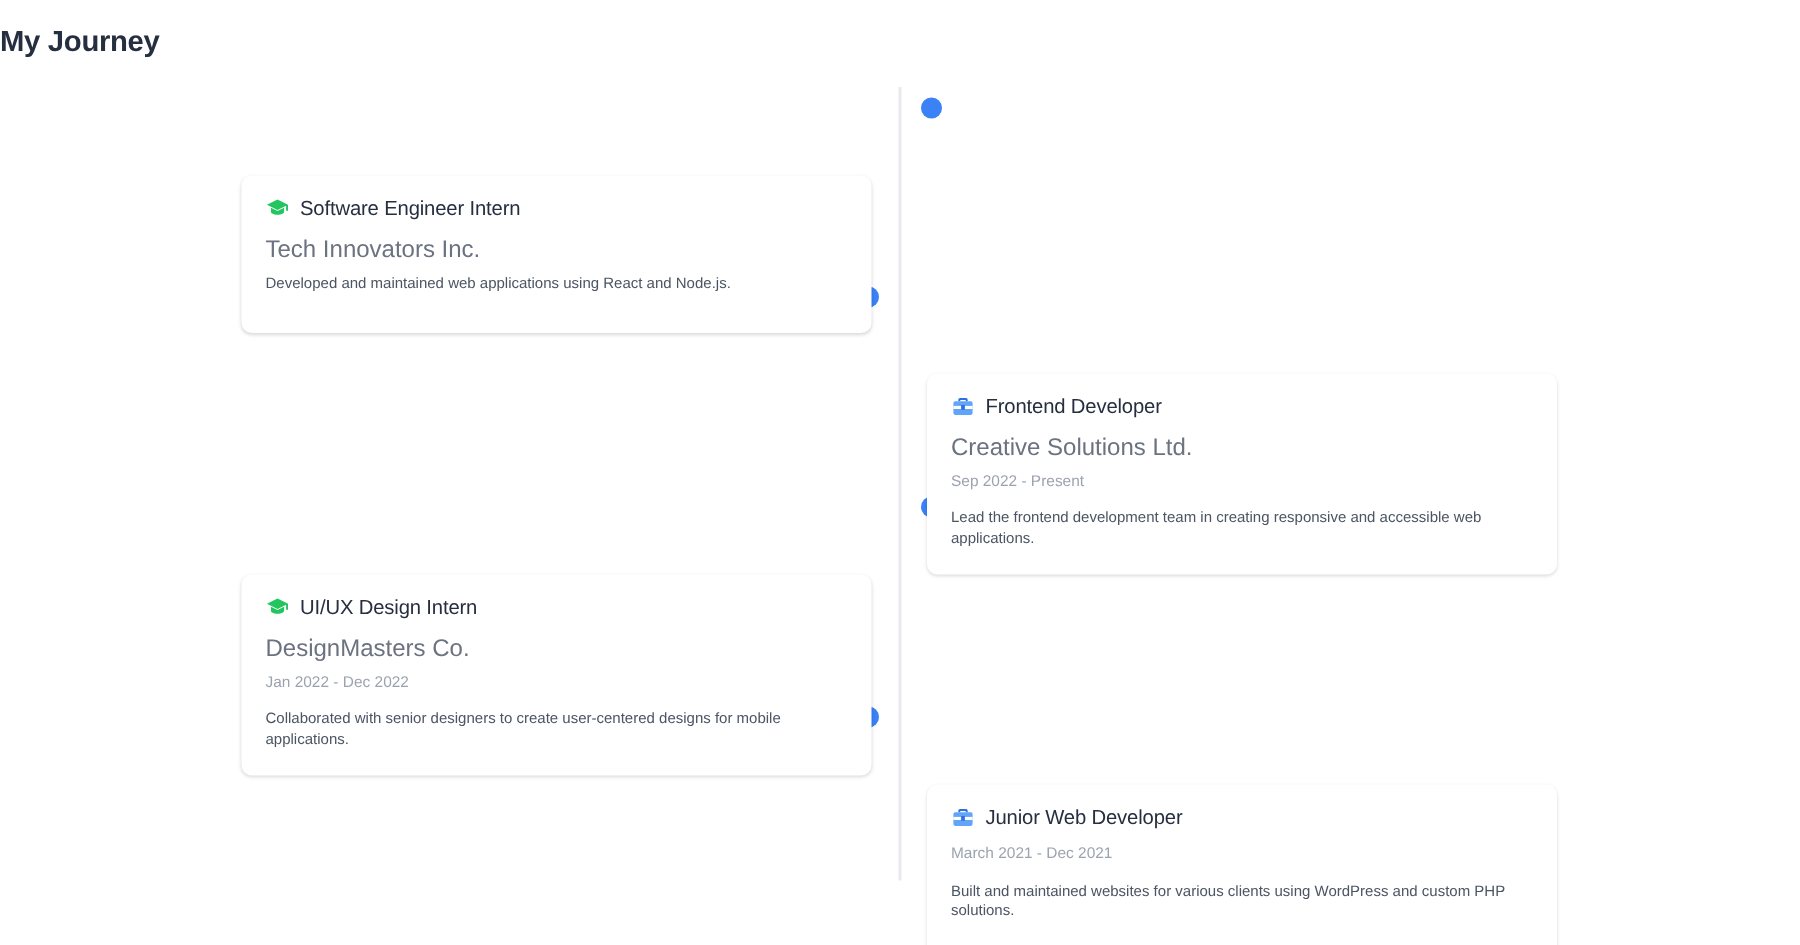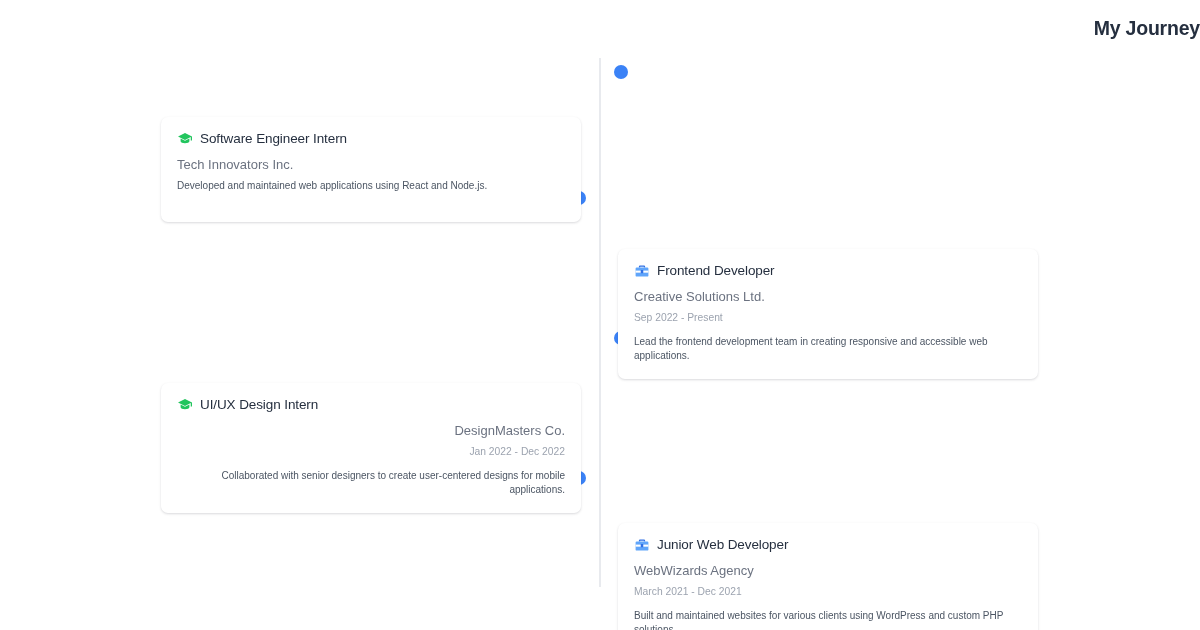--- a/index.html
+++ b/index.html
@@ -20,21 +20,21 @@
     width: 1200px;
     height: 630px;
   }
 
   
   .page-title {
     position: absolute;
     top: 17px;
     left: 0;
     width: 1200px;
-    text-align: right;
+    text-align: left;
     font-size: 19.5px;
     font-weight: bold;
     color: #252f3f;
     letter-spacing: -0.2px;
   }
 
   
   .timeline {
     position: absolute;
     top: 58px;
@@ -69,21 +69,21 @@
     background: #ffffff;
     border-radius: 7px;
     box-shadow: 0 1px 3px rgba(16, 24, 40, 0.10), 0 1px 2px rgba(16, 24, 40, 0.06);
     padding: 14px 16px 16px 16px;
   }
   .card-left  { left: 161px; width: 420px; }
   .card-right { left: 618px; width: 420px; }
 
   .card-1 { top: 59px;  min-height: 105px; }
   .card-2 { top: 191px; min-height: 118px; }
-  .card-3 { top: 325px; min-height: 118px; text-align: right; }
+  .card-3 { top: 325px; min-height: 118px; }
   .card-4 { top: 465px; min-height: 122px; }
 
   .card-head {
     display: flex;
     align-items: center;
     gap: 7px;
     margin-bottom: 10px;
   }
   .icon {
     display: inline-flex;
@@ -94,21 +94,21 @@
     flex: 0 0 16px;
   }
   .card-role {
     font-size: 13.5px;
     font-weight: normal;
     color: #252f3f;
     letter-spacing: -0.1px;
     line-height: 1.2;
   }
   .card-company {
-    font-size: 13px;
+    font-size: 16px;
     color: #6b7280;
     line-height: 1.3;
     margin-bottom: 5px;
   }
   .card-dates {
     font-size: 10.3px;
     color: #9ca3af;
     line-height: 1.3;
     margin-bottom: 11px;
   }
@@ -185,19 +185,18 @@
         <span class="icon">
           <svg width="16" height="16" viewBox="0 0 24 24" aria-hidden="true">
             <path d="M9 3.6h6a1.7 1.7 0 0 1 1.7 1.7v1.5h-2V5.6H9.3v1.2h-2V5.3A1.7 1.7 0 0 1 9 3.6Z" fill="#2f6fe4"></path>
             <rect x="2.4" y="6.8" width="19.2" height="13.6" rx="1.8" fill="#60a5fa"></rect>
             <rect x="2.4" y="11.4" width="19.2" height="3.1" fill="#ffffff"></rect>
             <rect x="10.1" y="10.5" width="3.8" height="4.8" rx="0.6" fill="#2f6fe4"></rect>
           </svg>
         </span>
         <span class="card-role">Junior Web Developer</span>
       </div>
-      <div class="card-company">WebWizards Agency</div>
       <div class="card-dates">March 2021 - Dec 2021</div>
       <div class="card-desc">Built and maintained websites for various clients using WordPress and custom PHP solutions.</div>
     </div>
 
   </div>
 </div>
 
 </body></html>

